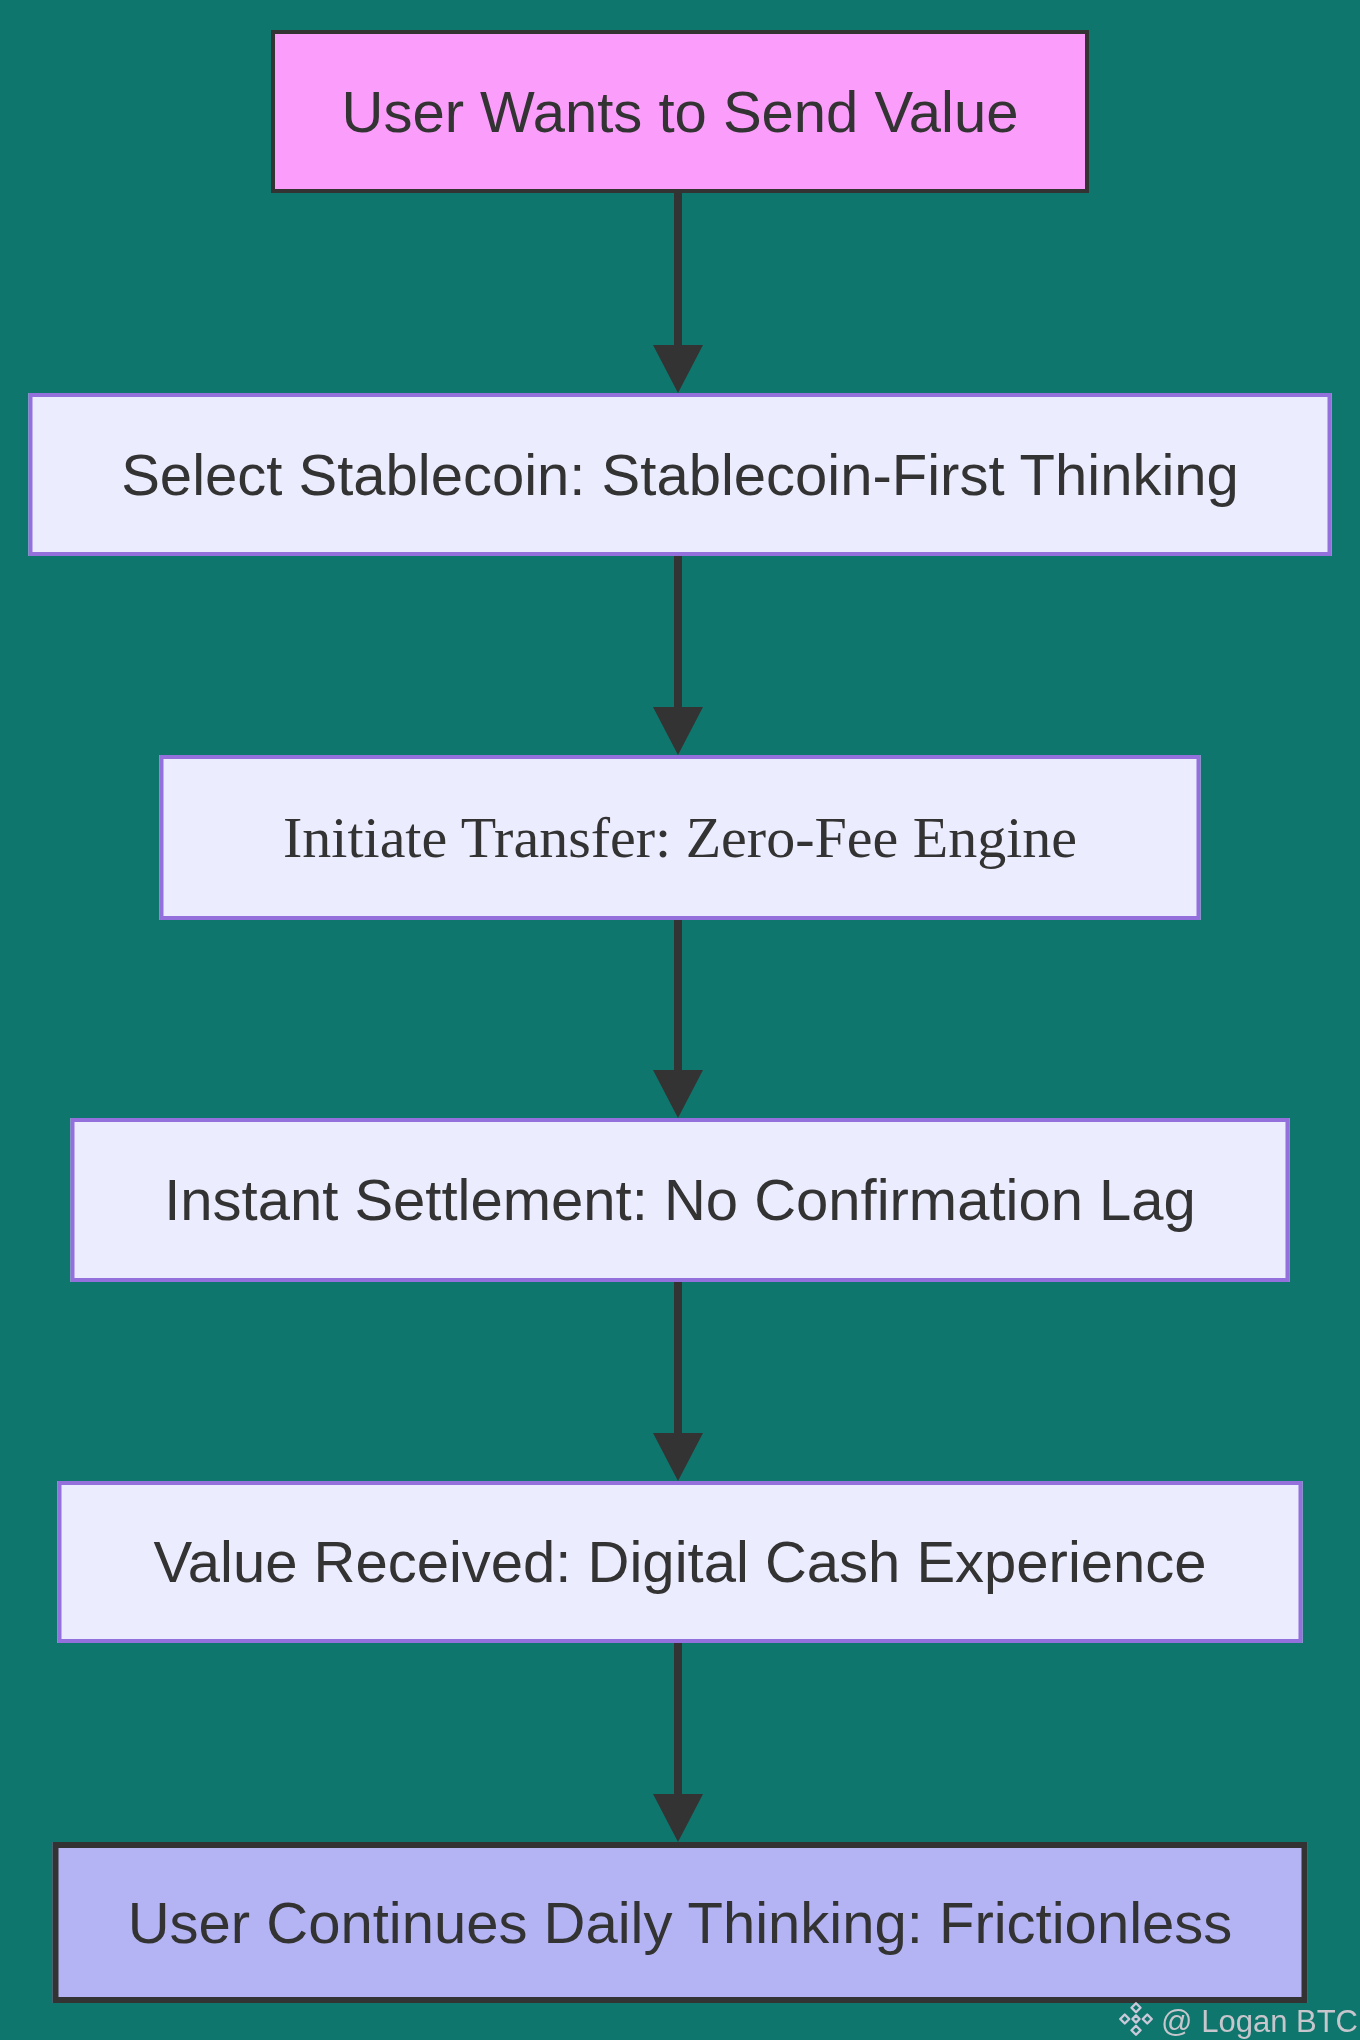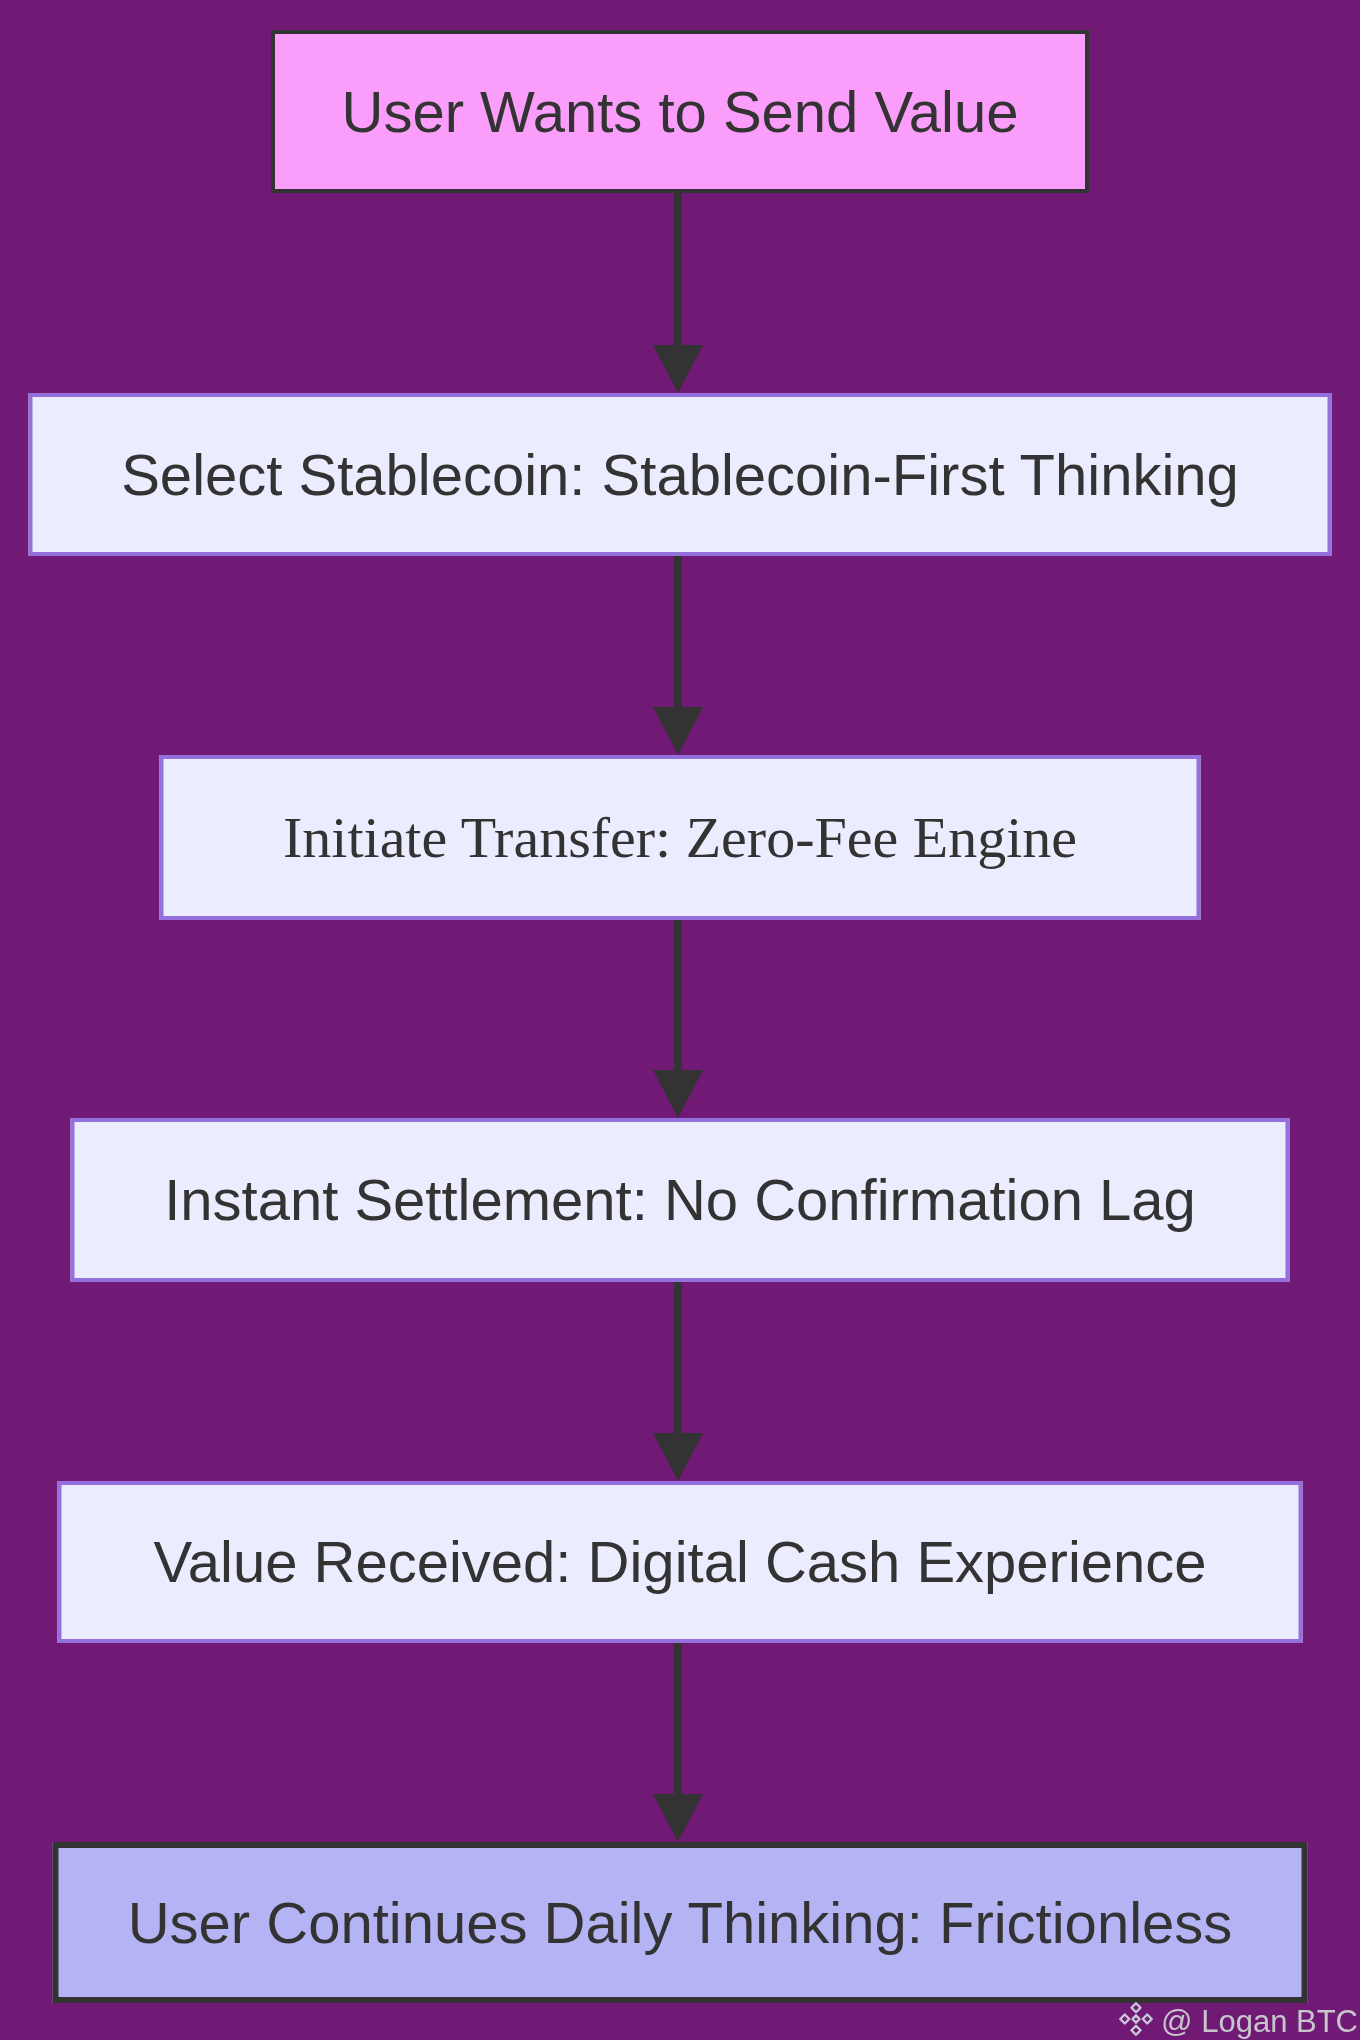--- a/index.html
+++ b/index.html
@@ -1,20 +1,20 @@
 <!DOCTYPE html>
 <html><head>
 <meta charset="utf-8">
 <style>
   html, body { margin: 0; padding: 0; background: #ffffff; }
   .canvas {
     position: relative;
     width: 1360px;
     height: 2040px;
-    background: #701a75;
+    background: #0f766e;
     overflow: hidden;
     font-family: "Liberation Sans", "DejaVu Sans", sans-serif;
   }
   .flow-node {
     position: absolute;
     box-sizing: border-box;
     border-style: solid;
     border-width: 4px;
     display: flex;
     align-items: center;

